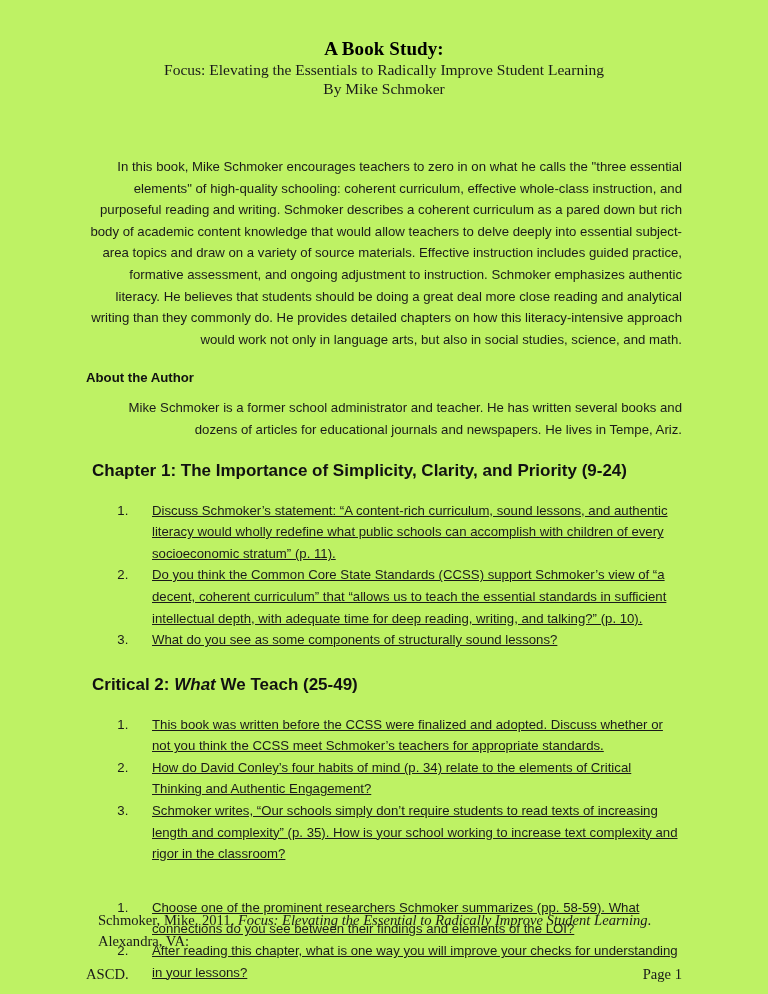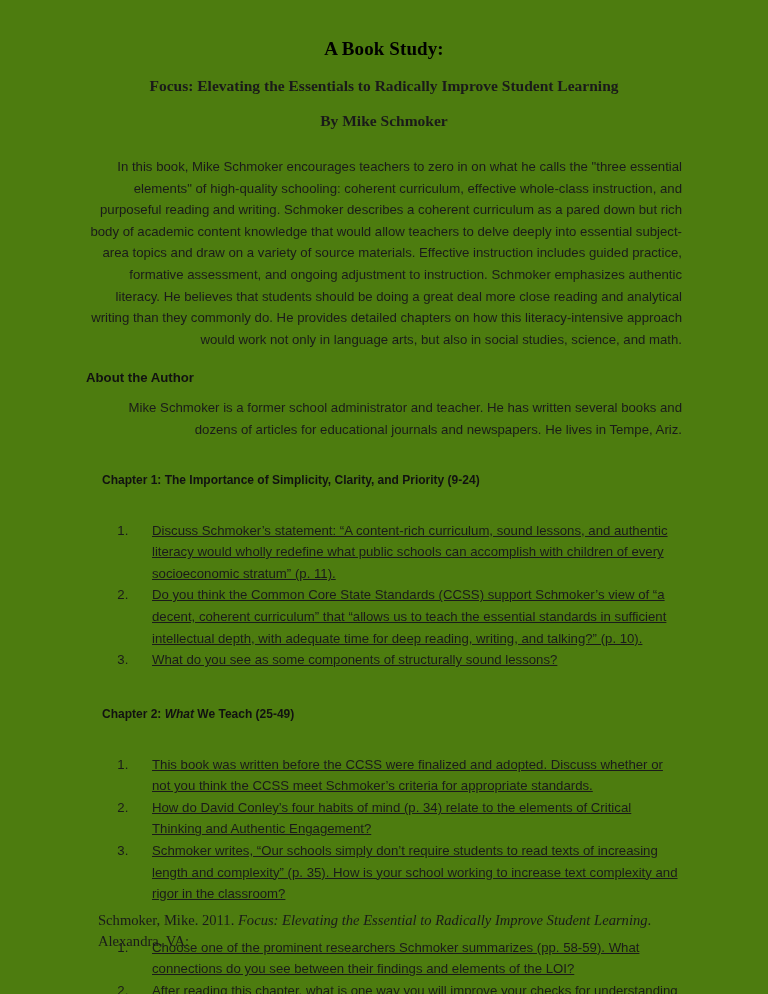--- a/index.html
+++ b/index.html
@@ -18,21 +18,21 @@
   }
 
   .page {
     position: absolute;
     left: 0;
     top: 0;
     width: 768px;
     height: 994px;
     box-sizing: border-box;
     padding: 0;
-    background: #4d7c0f;
+    background: #bef264;
   }
 
   
   .title-block {
     position: absolute;
     left: 86px;
     top: 38px;
     width: 596px;
     text-align: center;
   }
@@ -40,33 +40,33 @@
     font-family: "Liberation Serif", serif;
     font-weight: bold;
     font-size: 19px;
     line-height: 22px;
     letter-spacing: 0.1px;
     margin: 0;
     color: #000000;
   }
   .doc-subtitle {
     font-family: "Liberation Serif", serif;
-    font-weight: bold;
+    font-weight: normal;
     font-size: 15.5px;
     line-height: 19px;
-    margin: 16px;
+    margin: 0;
     color: #1a1a1a;
     text-align: center;
   }
   .doc-author {
     font-family: "Liberation Serif", serif;
-    font-weight: bold;
+    font-weight: normal;
     font-size: 15.5px;
     line-height: 19px;
-    margin: 15px;
+    margin: 0;
     color: #1a1a1a;
   }
 
   
   .content {
     position: absolute;
     left: 86px;
     top: 136px;
     width: 596px;
   }
@@ -85,23 +85,23 @@
     font-size: 13.2px;
     line-height: 21.6px;
     margin: 0;
     color: #1a1a1a;
     text-align: right;
   }
 
   .chapter-heading {
     font-family: "Liberation Sans", sans-serif;
     font-weight: bold;
-    font-size: 12px;
-    line-height: 19px;
-    margin: 16px;
+    font-size: 17px;
+    line-height: 19px;
+    margin: 6px;
     color: #111111;
   }
   .chapter-heading em {
     font-style: italic;
     font-weight: bold;
   }
 
   ol.q-list {
     margin: 0;
     padding: 0 0 0 46px;
@@ -172,35 +172,39 @@
     <div class="sp-14"></div>
     <div class="chapter-heading"><span>Chapter 1:  The Importance of Simplicity, Clarity, and Priority (9-24)</span></div>
     <div class="sp-14"></div>
     <ol class="q-list">
       <li>Discuss Schmoker’s statement:  “A content-rich curriculum, sound lessons, and authentic literacy would wholly redefine what public schools can accomplish with children of every socioeconomic stratum” (p. 11).</li>
       <li>Do you think the Common Core State Standards (CCSS) support Schmoker’s view of “a decent, coherent curriculum” that “allows us to teach the essential standards in sufficient intellectual depth, with adequate time for deep reading, writing, and talking?” (p. 10).</li>
       <li>What do you see as some components of structurally sound lessons?</li>
     </ol>
 
     <div class="sp-18"></div>
-    <div class="chapter-heading"><span>Chapter 2:  </span><em>What</em><span> We Teach (25-49)</span></div>
+    <div class="chapter-heading"><span>Critical 2:  </span><em>What</em><span> We Teach (25-49)</span></div>
     <div class="sp-14"></div>
     <ol class="q-list">
-      <li>This book was written before the CCSS were finalized and adopted.  Discuss whether or not you think the CCSS meet Schmoker’s criteria for appropriate standards.</li>
+      <li>This book was written before the CCSS were finalized and adopted.  Discuss whether or not you think the CCSS meet Schmoker’s teachers for appropriate standards.</li>
       <li><span>How do David Conley’s four habits of mind (p. 34) relate to the elements of </span><span class="u">Critical Thinking</span><span> and </span><span class="u">Authentic Engagement</span><span>?</span></li>
       <li>Schmoker writes, “Our schools simply don’t require students to read texts of increasing length and complexity” (p. 35).  How is your school working to increase text complexity and rigor in the classroom?</li>
     </ol>
 
     <div class="sp-18"></div>
     <div class="sp-14"></div>
     <ol class="q-list">
       <li>Choose one of the prominent researchers Schmoker summarizes (pp. 58-59).  What connections do you see between their findings and elements of the LOI?</li>
       <li>After reading this chapter, what is one way you will improve your checks for understanding in your lessons?</li>
 
     </ol>
 
   </div>
 
   <div class="footer">
     <div class="cite-line"><span>Schmoker, Mike. 2011. </span><em>Focus:  Elevating the Essential to Radically Improve Student Learning</em><span>. Alexandra, VA:</span></div>
+    <div class="footer-bottom">
+      <span>ASCD.</span>
+      <span>Page 1</span>
+    </div>
   </div>
 
 </div>
 
 </body></html>

